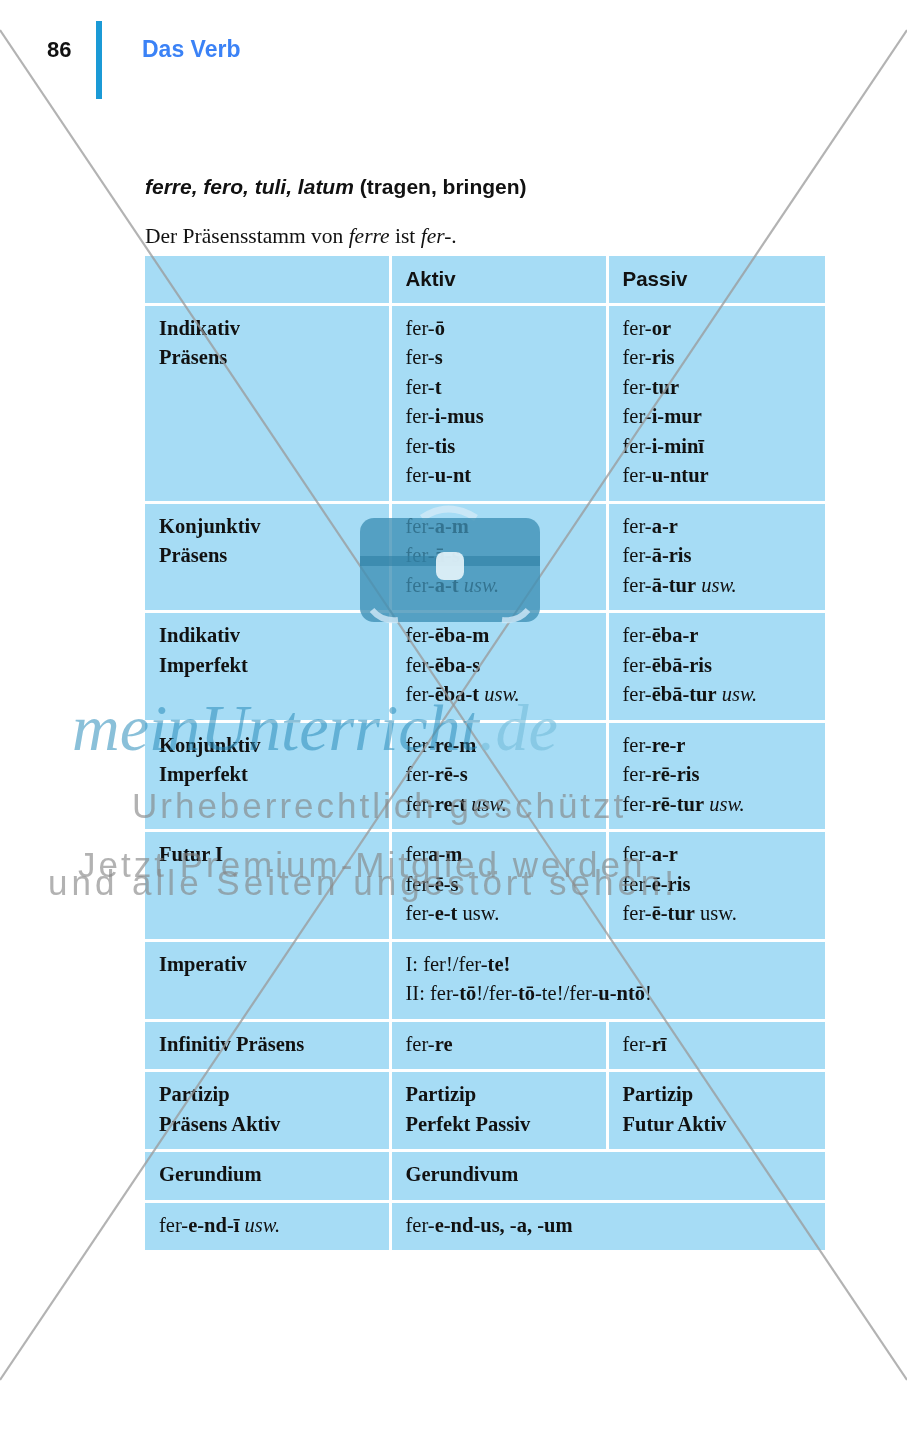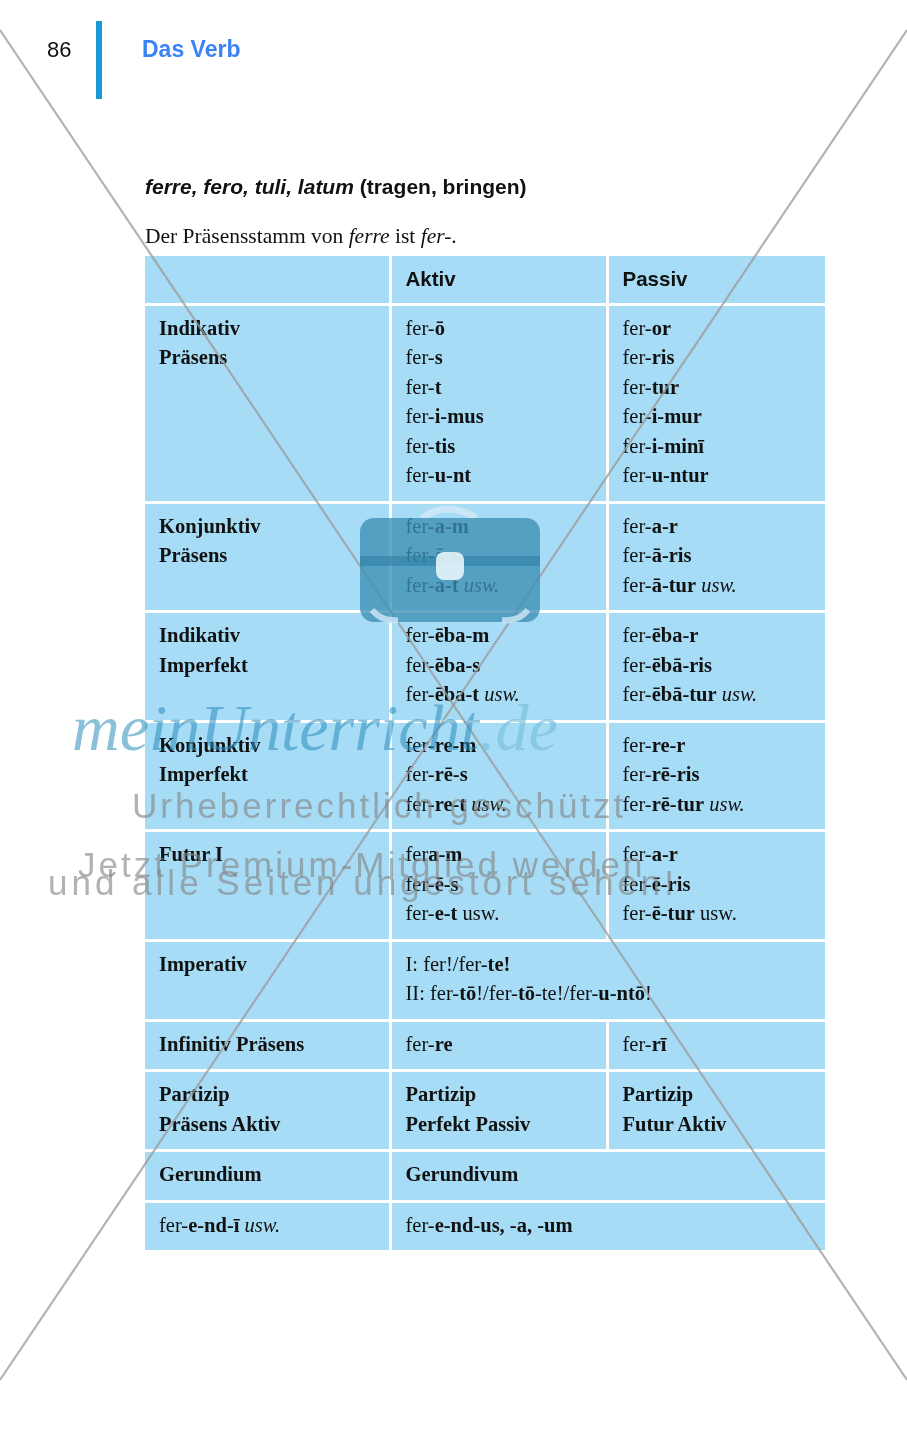--- a/index.html
+++ b/index.html
@@ -22,21 +22,21 @@
     top: 28px;
     left: 0;
     width: 907px;
     height: 70px;
   }
   .page-number {
     position: absolute;
     left: 47px;
     top: 9px;
     font-family: "Liberation Sans", sans-serif;
-    font-weight: normal;
+    font-weight: bold;
     font-size: 22px;
     color: #111;
   }
   .header-rule {
     position: absolute;
     left: 96px;
     top: -7px;
     width: 6px;
     height: 78px;
     background: #1b9ad6;

